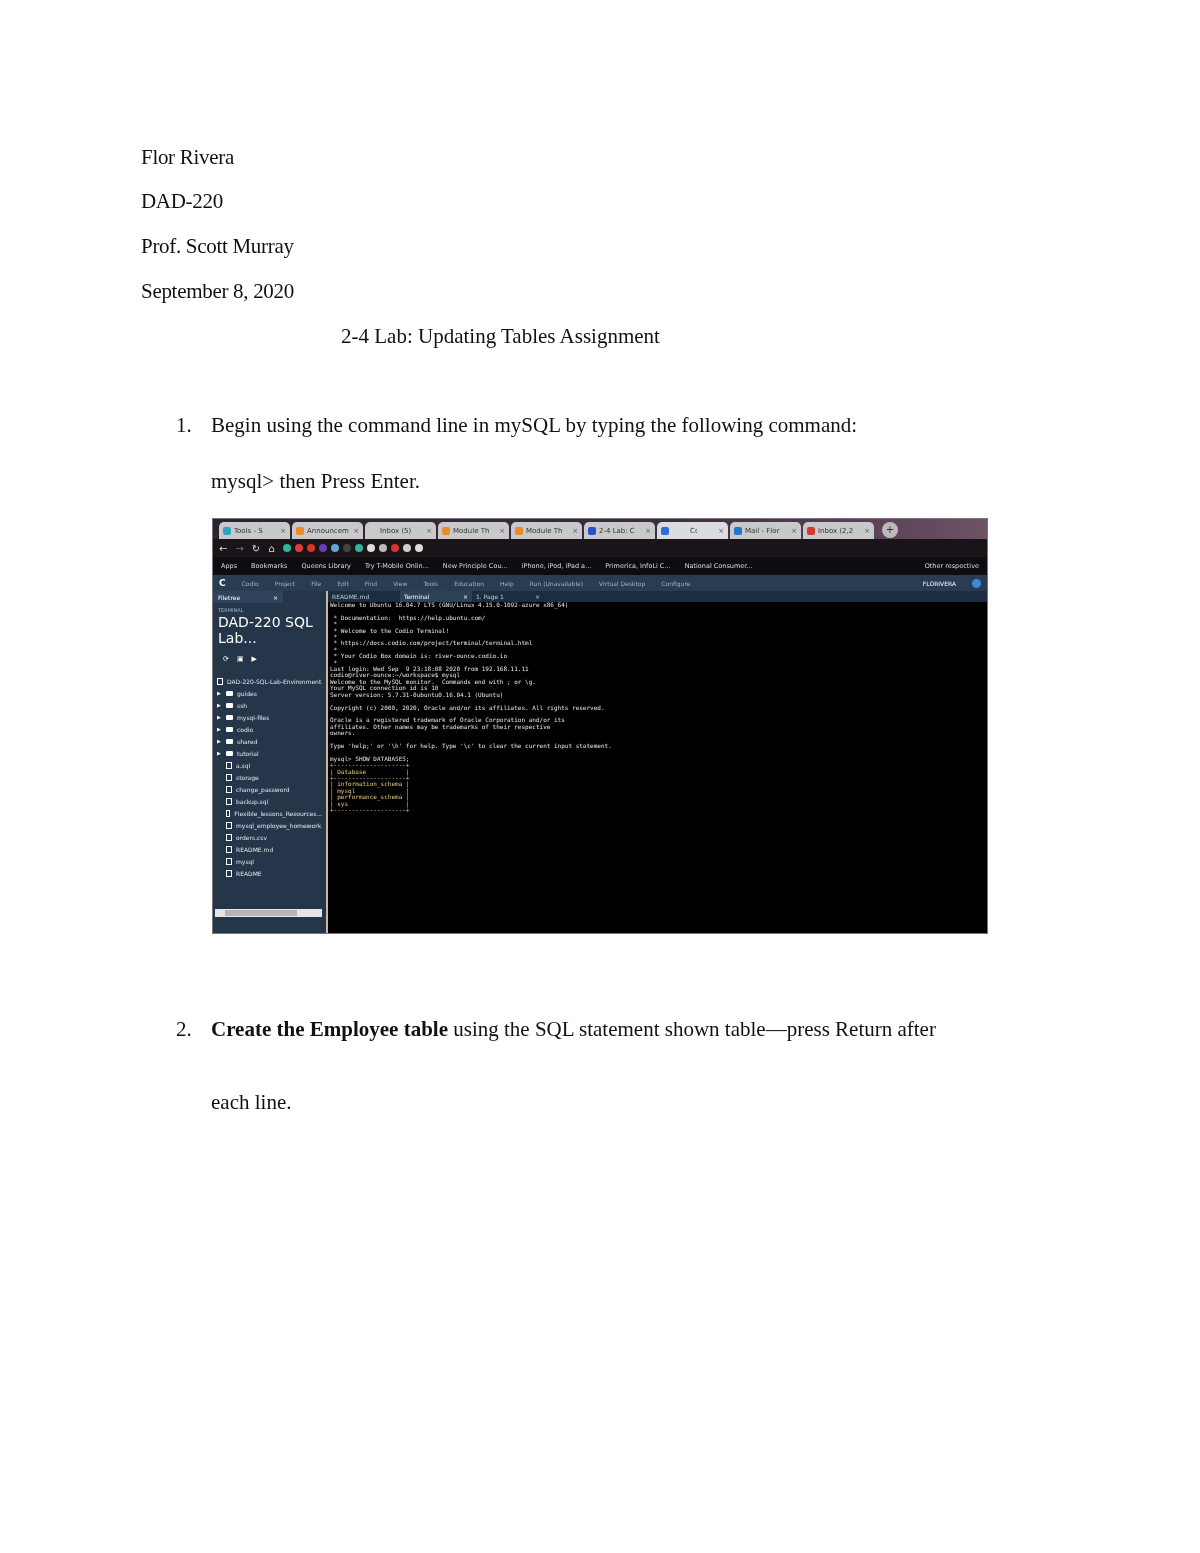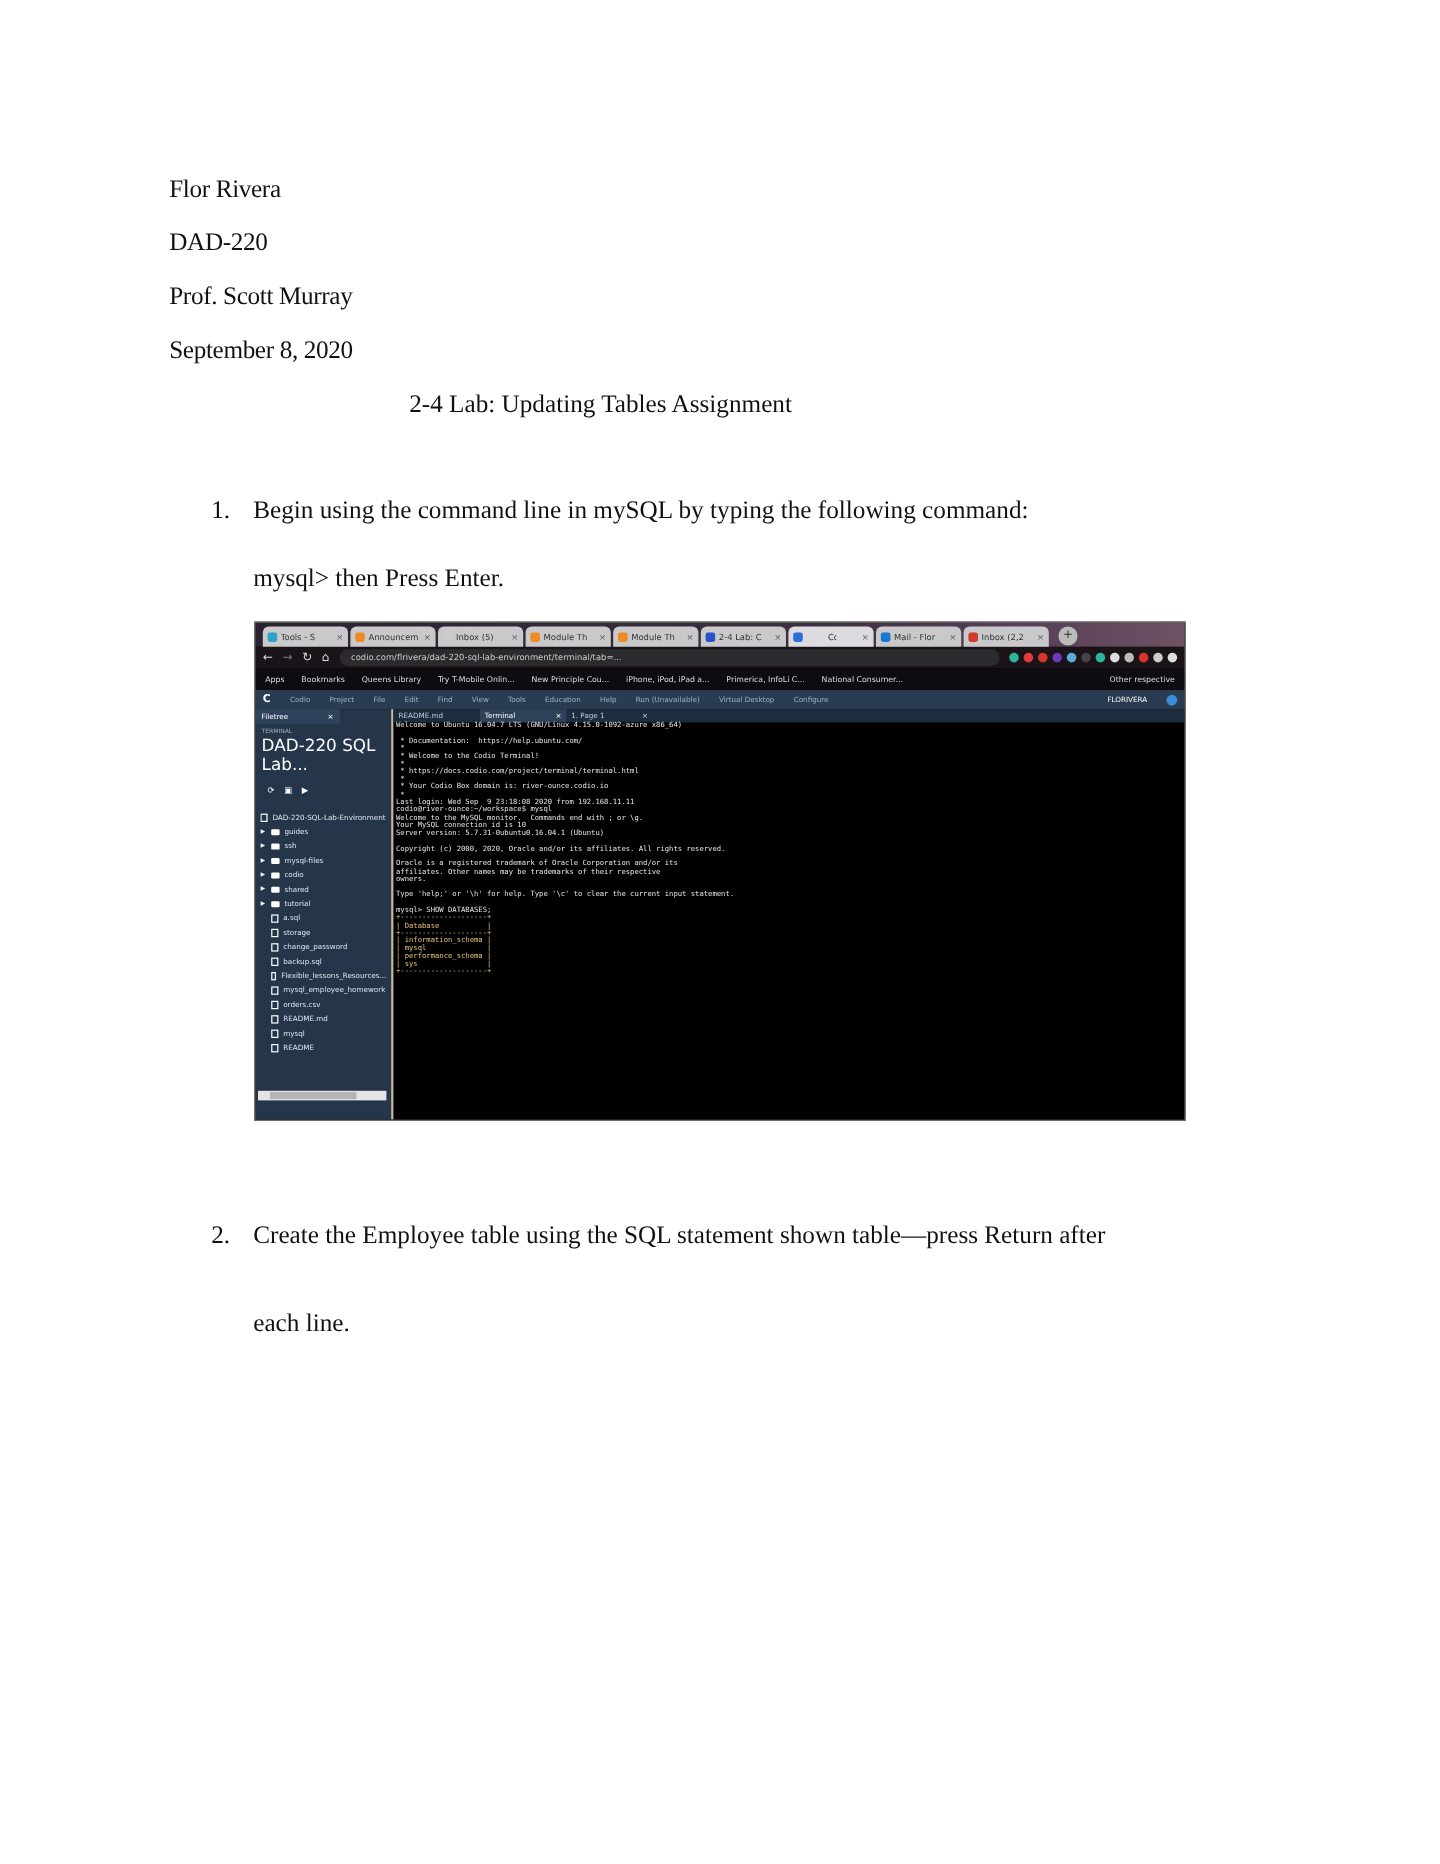--- a/index.html
+++ b/index.html
@@ -2,21 +2,21 @@
 <html><head>
 <meta charset="utf-8">
 <style>
   * { box-sizing: border-box; margin: 0; padding: 0; }
   html, body { width: 1200px; height: 1553px; background: #ffffff; }
   body { position: relative; font-family: "Liberation Serif", "DejaVu Serif", serif; color: #111; }
   .doc-line { position: absolute; left: 141px; font-size: 21px; letter-spacing: -0.3px; }
   .title { position: absolute; left: 341px; top: 324px; font-size: 21px; }
   .li-num { position: absolute; left: 176px; font-size: 21px; }
   .li-text { position: absolute; left: 211px; font-size: 21px; white-space: nowrap; }
-  b { font-weight: normal; }
+  b { font-weight: bold; }
 
   
   .shot { position: absolute; left: 212px; top: 518px; width: 776px; height: 416px; background: #000; border: 1px solid #777; overflow: hidden; font-family: "DejaVu Sans", sans-serif; }
   .tabstrip { height: 20px; background: linear-gradient(90deg,#2a2230 0%,#3c3040 60%,#5a4258 85%,#6e5266 100%); display: flex; align-items: flex-end; padding-left: 6px; gap: 2px; }
   .btab { height: 17px; width: 71px; background: #c9c9cc; border-radius: 5px 5px 0 0; display: flex; align-items: center; padding: 0 4px; font-size: 7px; color: #333; gap: 3px; white-space: nowrap; overflow: hidden; }
   .btab.active { background: #dcdce0; gap: 21px; }
   .btab .fav { width: 8px; height: 8px; border-radius: 2px; flex: none; }
   .btab .tl { flex: 1; overflow: hidden; }
   .btab .x { font-size: 7px; color: #555; }
   .newtab { width: 16px; height: 16px; border-radius: 50%; background: #bbb; margin-left: 6px; margin-bottom: 1px; color:#333; font-size: 10px; line-height: 16px; text-align: center; }
@@ -112,21 +112,20 @@
         <span class="tl">Inbox (2,2</span>
         <span class="x">×</span>
       </div>
       <div class="newtab">+</div>
     </div>
   <div class="addr-row">
     <span>←</span>
     <span style="color:#777">→</span>
     <span>↻</span>
     <span>⌂</span>
-    <div class="omnibox">codio.com/flrivera/dad-220-sql-lab-environment/terminal/tab=...</div>
     <div class="ext">
       <span style="background:#2bb59a"></span>
         <span style="background:#e23b3b"></span>
         <span style="background:#d9342b"></span>
         <span style="background:#6a3bb8"></span>
         <span style="background:#5aa9d6"></span>
         <span style="background:#444"></span>
         <span style="background:#2bb59a"></span>
         <span style="background:#ddd"></span>
         <span style="background:#bbb"></span>

